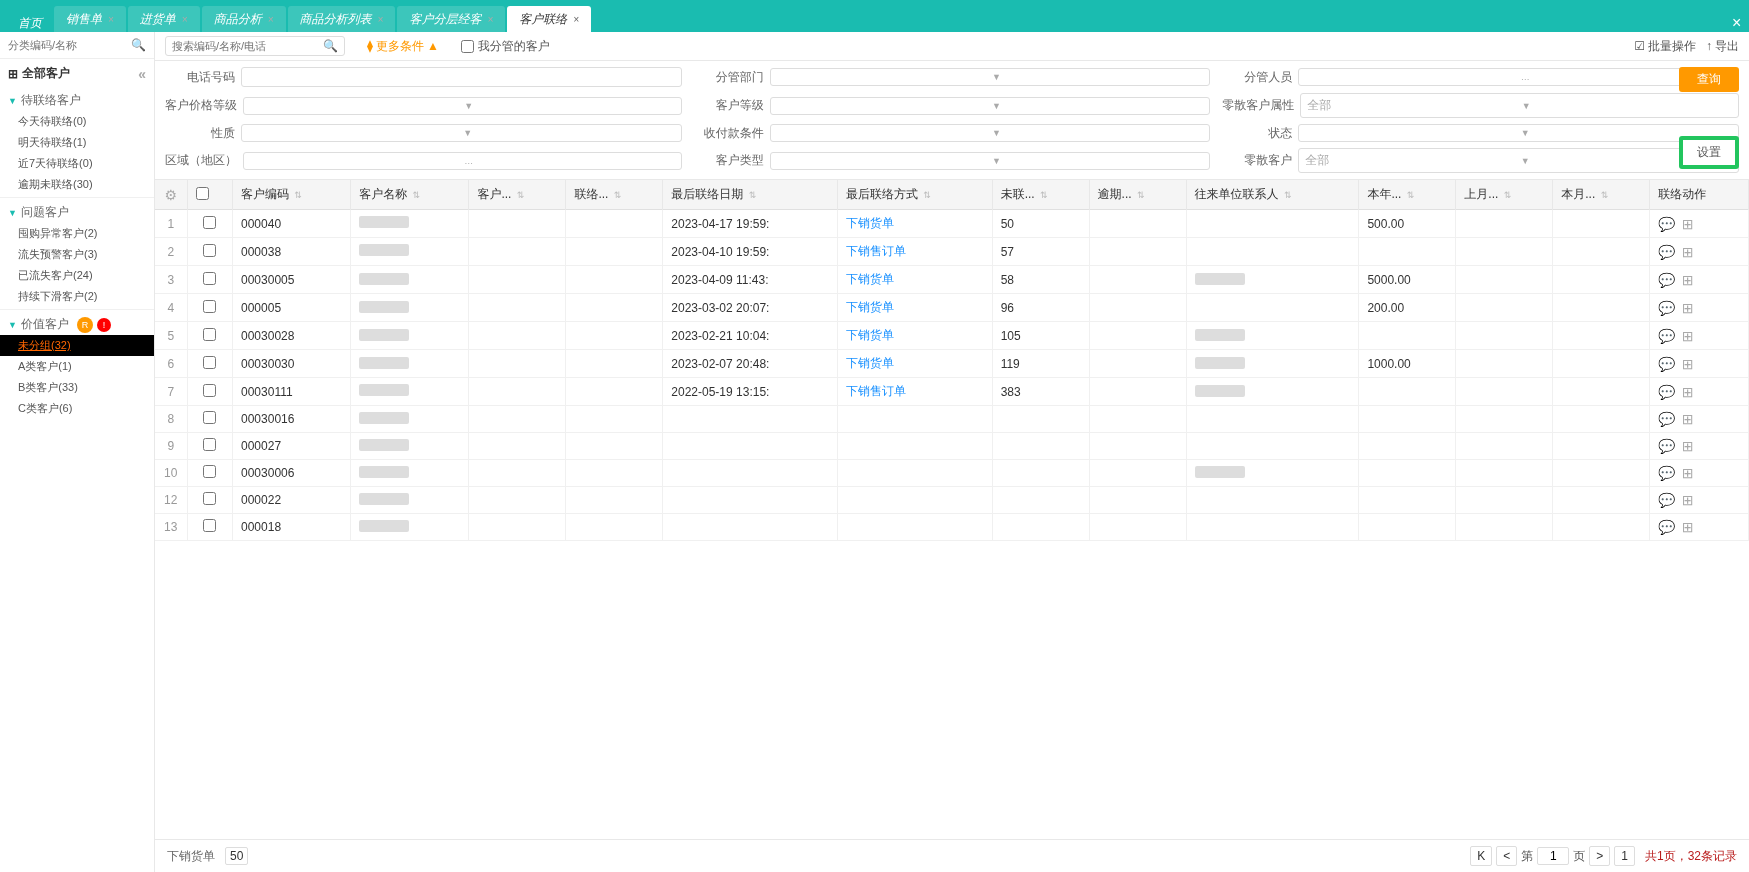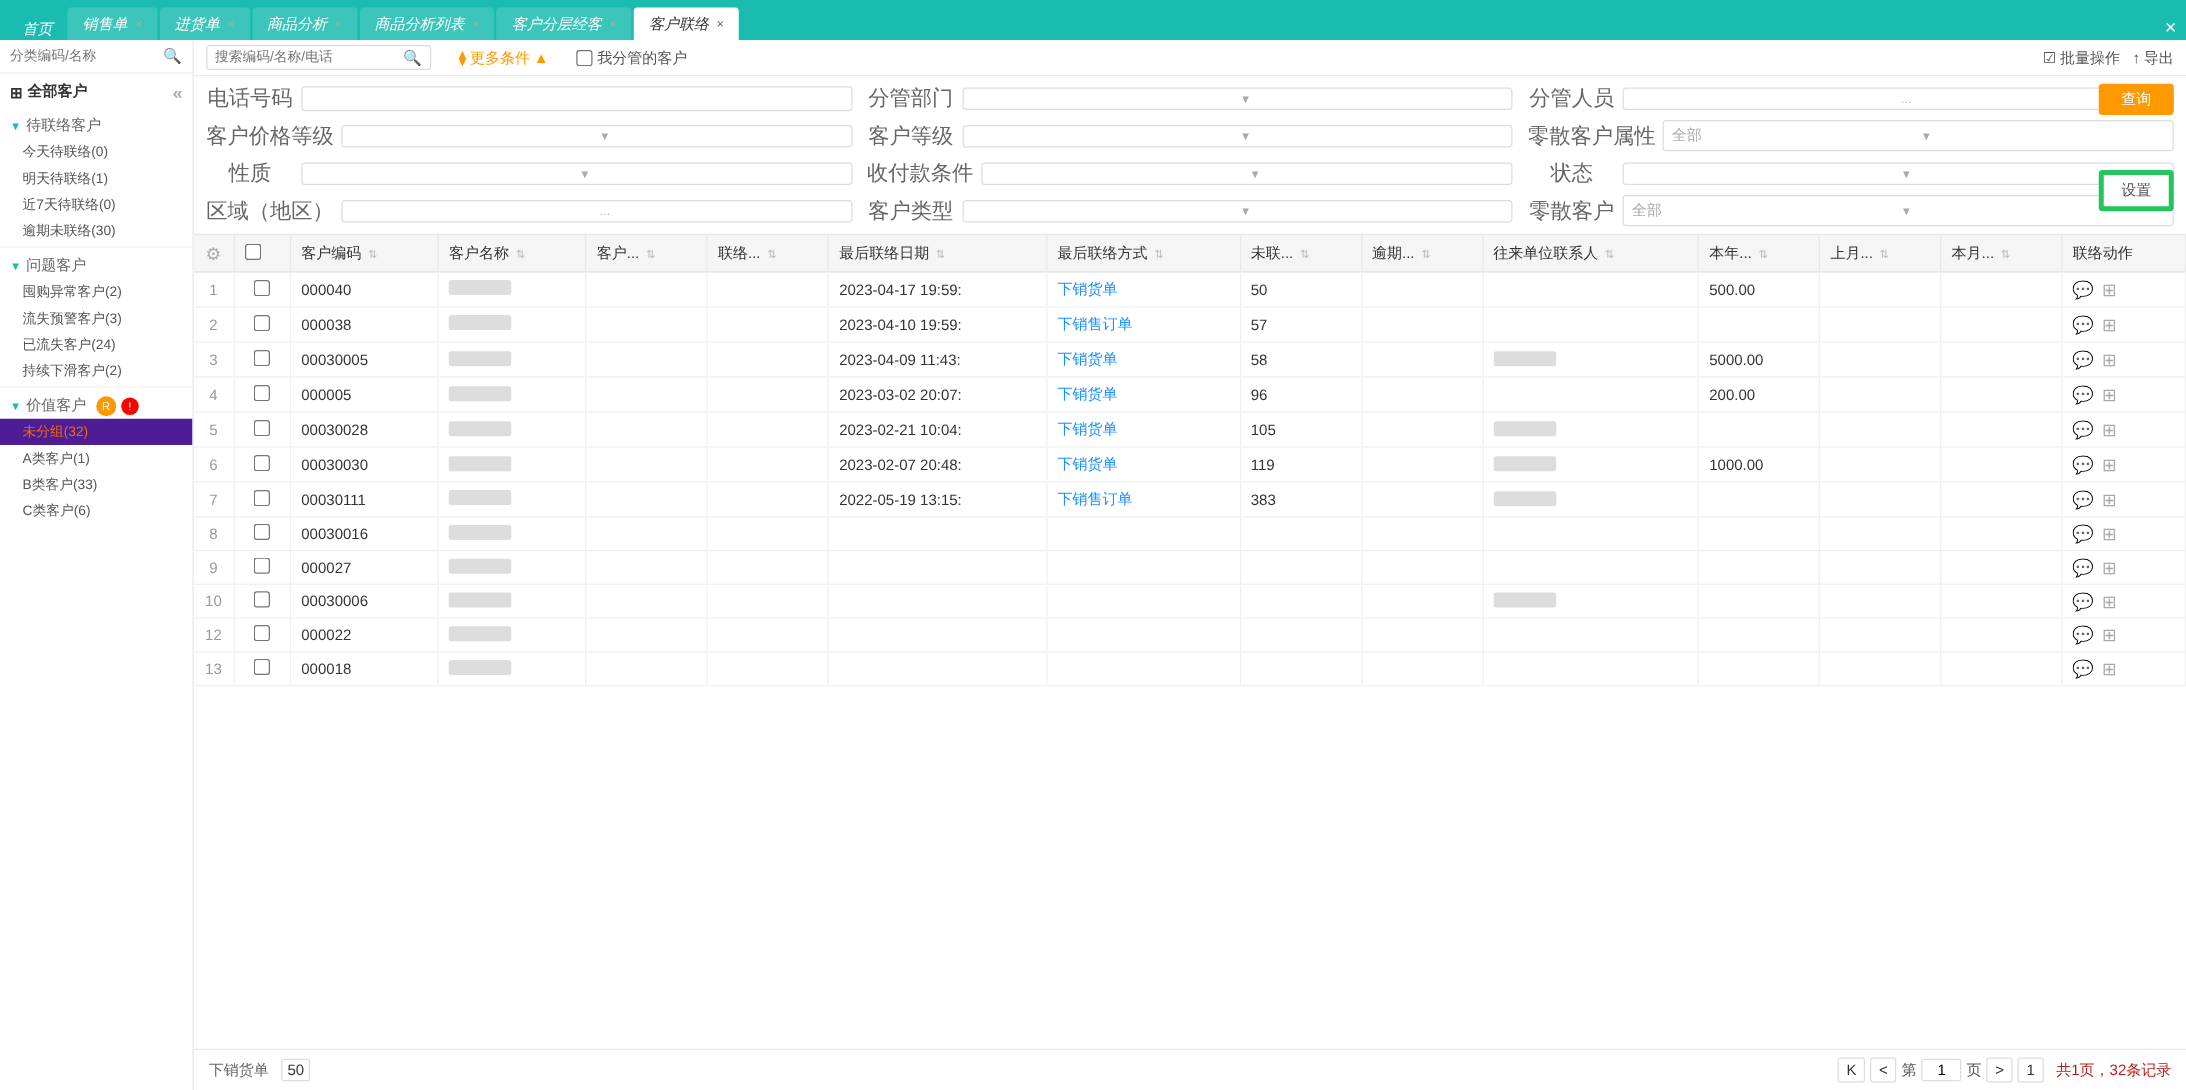--- a/index.html
+++ b/index.html
@@ -100,21 +100,21 @@
       align-items: center;
       gap: 4px;
     }
     .sidebar-group-label .triangle { color: #1abcb0; font-size: 9px; }
     .sidebar-item {
       padding: 3px 8px 3px 18px;
       color: #555;
       cursor: pointer;
       font-size: 11px;
     }
-    .sidebar-item.active { background: #4c1d95; color: #f60; }
+    .sidebar-item.active { background: #000000; color: #f60; text-decoration: underline; }
     .sidebar-divider { height: 1px; background: #f0f0f0; margin: 2px 0; }
 
     
     .content-area {
       flex: 1;
       display: flex;
       flex-direction: column;
       overflow: hidden;
     }
 
@@ -193,24 +193,24 @@
       gap: 6px 12px;
       position: relative;
     }
     .filter-row {
       display: flex;
       align-items: center;
       gap: 6px;
     }
     .filter-label {
       color: #666;
-      font-size: 17px;
+      font-size: 12px;
       white-space: nowrap;
       min-width: 70px;
-      text-align: center;
+      text-align: right;
     }
     .filter-input {
       flex: 1;
       border: 1px solid #ddd;
       border-radius: 3px;
       padding: 3px 6px;
       font-size: 11px;
       color: #333;
       outline: none;
     }

